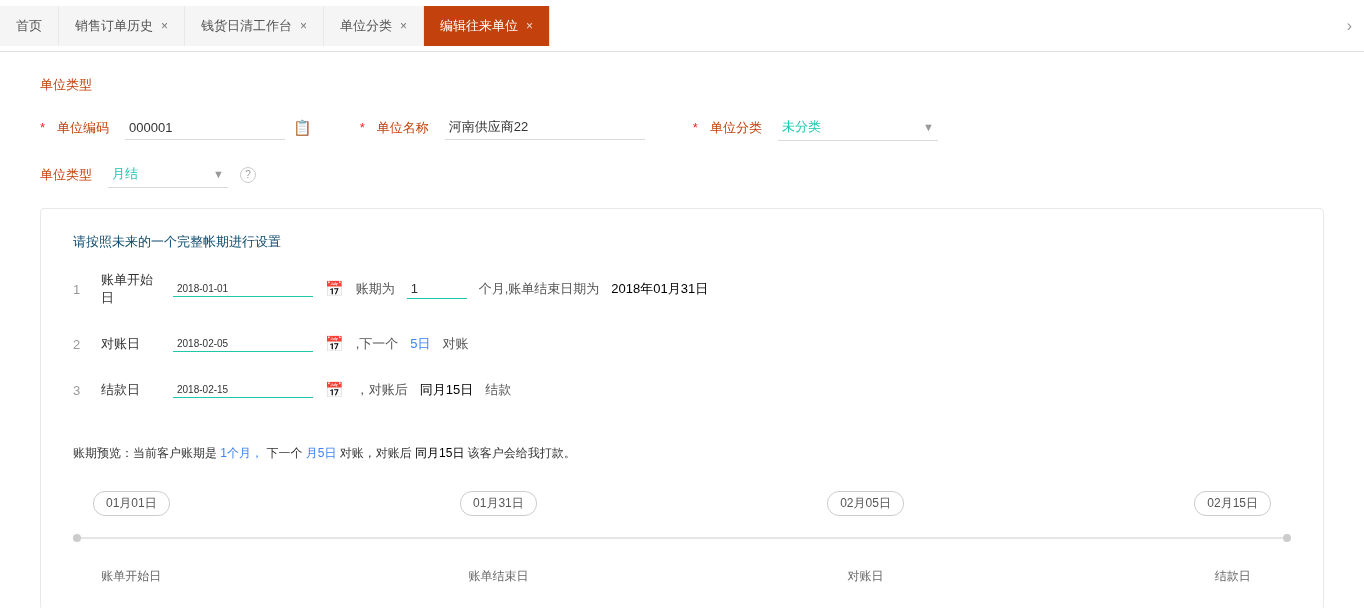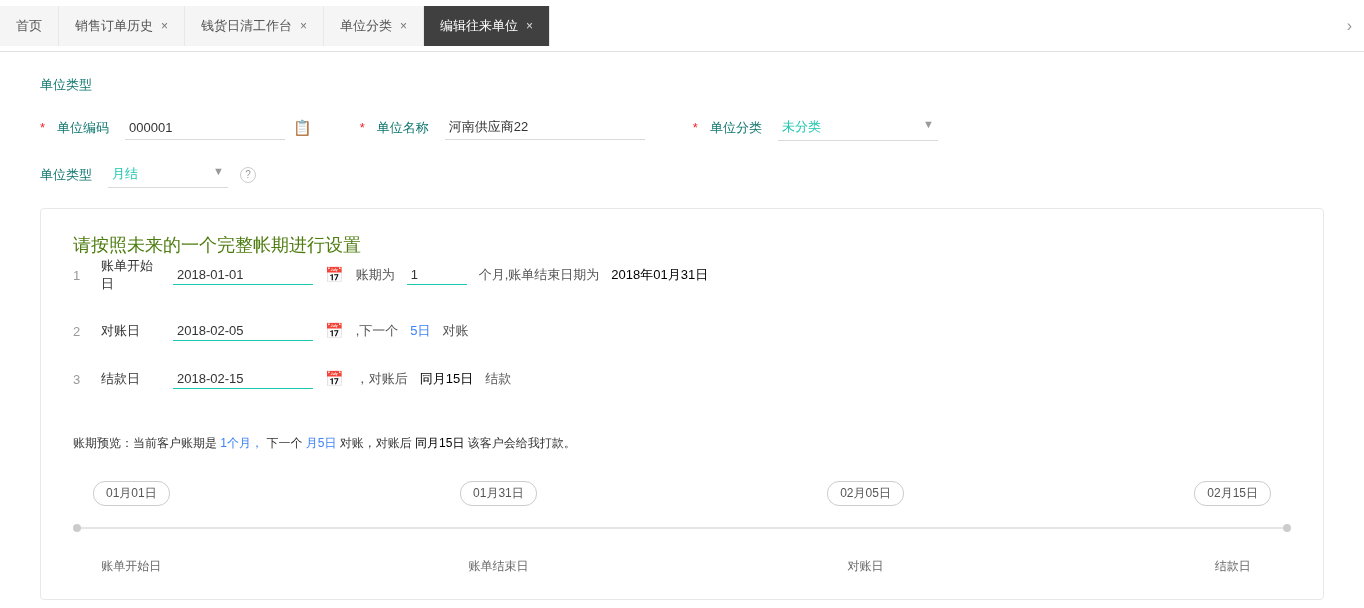--- a/index.html
+++ b/index.html
@@ -20,21 +20,21 @@
       padding: 0 16px;
       height: 40px;
       cursor: pointer;
       font-size: 13px;
       color: #555;
       border-right: 1px solid #e8e8e8;
       white-space: nowrap;
       background: #f5f5f5;
     }
     .tab-item.active {
-      background: #404040;
+      background: #c2410c;
       color: #fff;
     }
     .tab-item .close-btn {
       margin-left: 8px;
       font-size: 12px;
       line-height: 1;
       cursor: pointer;
       opacity: 0.8;
     }
     .tab-item.active .close-btn { color: #fff; }
@@ -56,21 +56,21 @@
 
     
     .form-row {
       display: flex;
       align-items: center;
       margin-bottom: 20px;
       flex-wrap: wrap;
       gap: 8px;
     }
     .form-label {
-      color: #0f766e;
+      color: #c2410c;
       margin-right: 8px;
       white-space: nowrap;
     }
     .required-star {
       color: #f5222d;
       margin-right: 4px;
     }
     .radio-group {
       display: flex;
       align-items: center;
@@ -120,21 +120,21 @@
     }
     .calendar-icon {
       color: #aaa;
       font-size: 15px;
       cursor: pointer;
     }
 
     
     .select-wrapper {
       display: flex;
-      align-items: flex-start;
+      align-items: center;
       border-bottom: 1px solid #d9d9d9;
       padding: 4px 4px;
       gap: 7px;
       min-width: 120px;
     }
     .select-value { color: #1ec8b0; flex: 1; }
     .select-arrow { color: #999; font-size: 11px; cursor: pointer; }
 
     .help-icon {
       display: inline-flex;
@@ -151,22 +151,23 @@
     }
 
     
     .period-card {
       border: 1px solid #e8e8e8;
       border-radius: 4px;
       padding: 24px 32px;
       margin-top: 8px;
     }
     .period-title {
-      font-size: 18px;
-      color: #4d7c0f;
+      font-size: 13px;
+      color: #0c4a6e;
+      margin-bottom: 20px;
     }
     .period-row {
       display: flex;
       align-items: center;
       margin-bottom: 28px;
       gap: 12px;
     }
     .period-num {
       color: #999;
       width: 16px;
@@ -174,21 +175,21 @@
     }
     .period-field-label {
       color: #333;
       width: 60px;
       flex-shrink: 0;
     }
     .period-input {
       border: none;
       border-bottom: 1px solid #1ec8b0;
       padding: 2px 4px;
-      font-size: 13px;
+      font-size: 10px;
       outline: none;
       color: #333;
       width: 140px;
     }
     .period-month-input {
       border: none;
       border-bottom: 1px solid #1ec8b0;
       padding: 2px 4px;
       font-size: 13px;
       outline: none;

